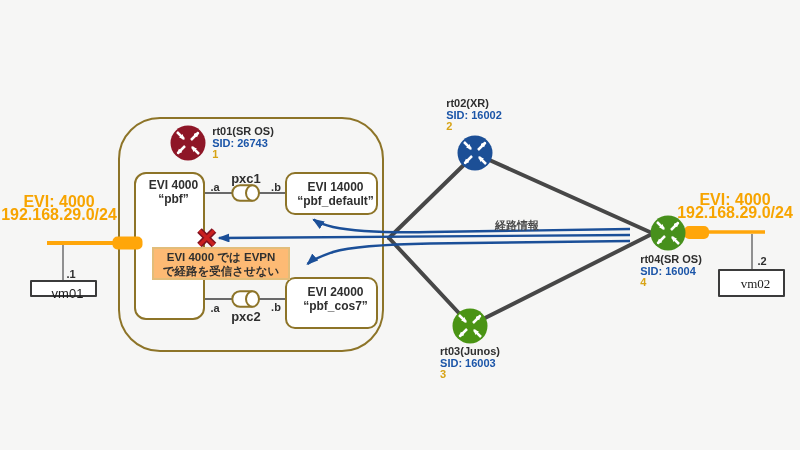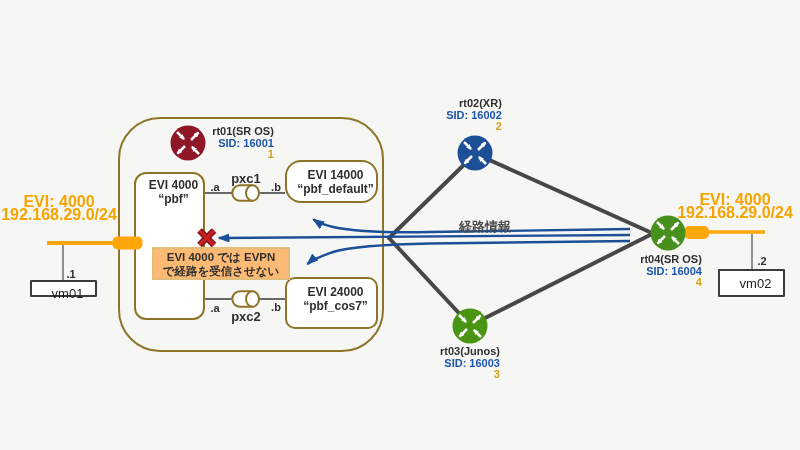--- a/index.html
+++ b/index.html
@@ -12,80 +12,80 @@
   .evi{border-radius:12px;z-index:1;text-align:center;font-size:12px;font-weight:bold;color:#2f2f2f;line-height:13.5px;}
   .notebox{position:absolute;left:152px;top:247px;width:138px;height:33px;background:#fdba74;
            border:2px solid #e2bd7a;box-sizing:border-box;z-index:2;text-align:center;
            font-size:11.5px;font-weight:bold;color:#2f2f2f;line-height:13.5px;padding-top:2px;}
   .vmbox{border:2px solid #3b3b3b;border-radius:1px;z-index:1;text-align:center;
          font-size:13px;color:#1d1d1d;}
   .lbl{position:absolute;transform:translateX(-50%);text-align:center;white-space:nowrap;z-index:6;}
   .orange-txt{color:#f7a400;font-weight:bold;font-size:16px;line-height:12.5px;}
   .dark-sm{color:#2f2f2f;font-weight:bold;font-size:11px;}
   .pxc-lbl{color:#2f2f2f;font-weight:bold;font-size:13px;}
-  .tblock{position:absolute;transform:translateX(-50%);text-align:right;white-space:nowrap;z-index:6;line-height:11.5px;}
+  .tblock{position:absolute;transform:translateX(-50%);text-align:left;white-space:nowrap;z-index:6;line-height:11.5px;}
   .rt-name{color:#2f2f2f;font-weight:bold;font-size:11px;}
   .rt-sid{color:#1b55a8;font-weight:bold;font-size:11px;}
   .rt-num{color:#d7a315;font-weight:bold;font-size:11px;}
-  .route-lbl{color:#4a4a4a;font-weight:bold;font-size:13px;}
+  .route-lbl{color:#4a4a4a;font-weight:bold;font-size:11px;margin-left:32px;}
   svg.overlay{position:absolute;left:0;top:0;z-index:5;pointer-events:none;}
   .glink{stroke:#474747;stroke-width:4;stroke-linecap:round;}
   .bluepath{stroke:#1b4f98;stroke-width:2.4;fill:none;}
   .rowline{stroke:#3a3a3a;stroke-width:1.6;}
   .cyl{fill:#ffffff;stroke:#8d7428;stroke-width:2;}
 </style>
 </head>
 <body>
 
 <div class="stage">
 
   <div class="bigbox"></div>
 
   <div class="box olive-border evi" style="left:134px;top:172px;width:71px;height:148px;padding-top:5px;">
     <div>EVI 4000</div>
     <div>“pbf”</div>
   </div>
 
-  <div class="box olive-border evi" style="left:285px;top:160px;width:93px;height:43px;border-radius:16px;padding-top:7px;">
+  <div class="box olive-border evi" style="left:285px;top:172px;width:93px;height:43px;border-radius:10px;padding-top:7px;">
     <div>EVI 14000</div>
     <div>“pbf_default”</div>
   </div>
 
   <div class="box olive-border evi" style="left:285px;top:277px;width:93px;height:52px;border-radius:10px;padding-top:7px;">
     <div>EVI 24000</div>
     <div>“pbf_cos7”</div>
   </div>
 
   <div class="notebox">
     <div>EVI 4000 では EVPN</div>
     <div>で経路を受信させない</div>
   </div>
 
   <div class="box vmbox" style="left:30px;top:280px;width:67px;height:17px;line-height:24px;">
     <span>vm01</span>
   </div>
-  <div class="box vmbox" style="left:718px;top:269px;width:67px;height:28px;line-height:25px;">
+  <div class="box vmbox" style="left:718px;top:269px;width:67px;height:28px;line-height:25px;font-family:Liberation Serif, serif;">
     <span>vm02</span>
   </div>
 
   <div class="lbl orange-txt" style="left:59px;top:196px;">
     <div>EVI: 4000</div>
     <div>192.168.29.0/24</div>
   </div>
   <div class="lbl orange-txt" style="left:735px;top:194px;">
     <div>EVI: 4000</div>
     <div>192.168.29.0/24</div>
   </div>
 
   <div class="lbl dark-sm" style="left:71px;top:268px;">.1</div>
   <div class="lbl dark-sm" style="left:762px;top:255px;">.2</div>
 
   <div class="tblock" style="left:243px;top:126px;">
     <div class="rt-name">rt01(SR OS)</div>
-    <div class="rt-sid">SID: 16001</div>
+    <div class="rt-sid">SID: 26743</div>
     <div class="rt-num">1</div>
   </div>
   <div class="tblock" style="left:474px;top:98px;">
     <div class="rt-name">rt02(XR)</div>
     <div class="rt-sid">SID: 16002</div>
     <div class="rt-num">2</div>
   </div>
   <div class="tblock" style="left:470px;top:346px;">
     <div class="rt-name">rt03(Junos)</div>
     <div class="rt-sid">SID: 16003</div>

